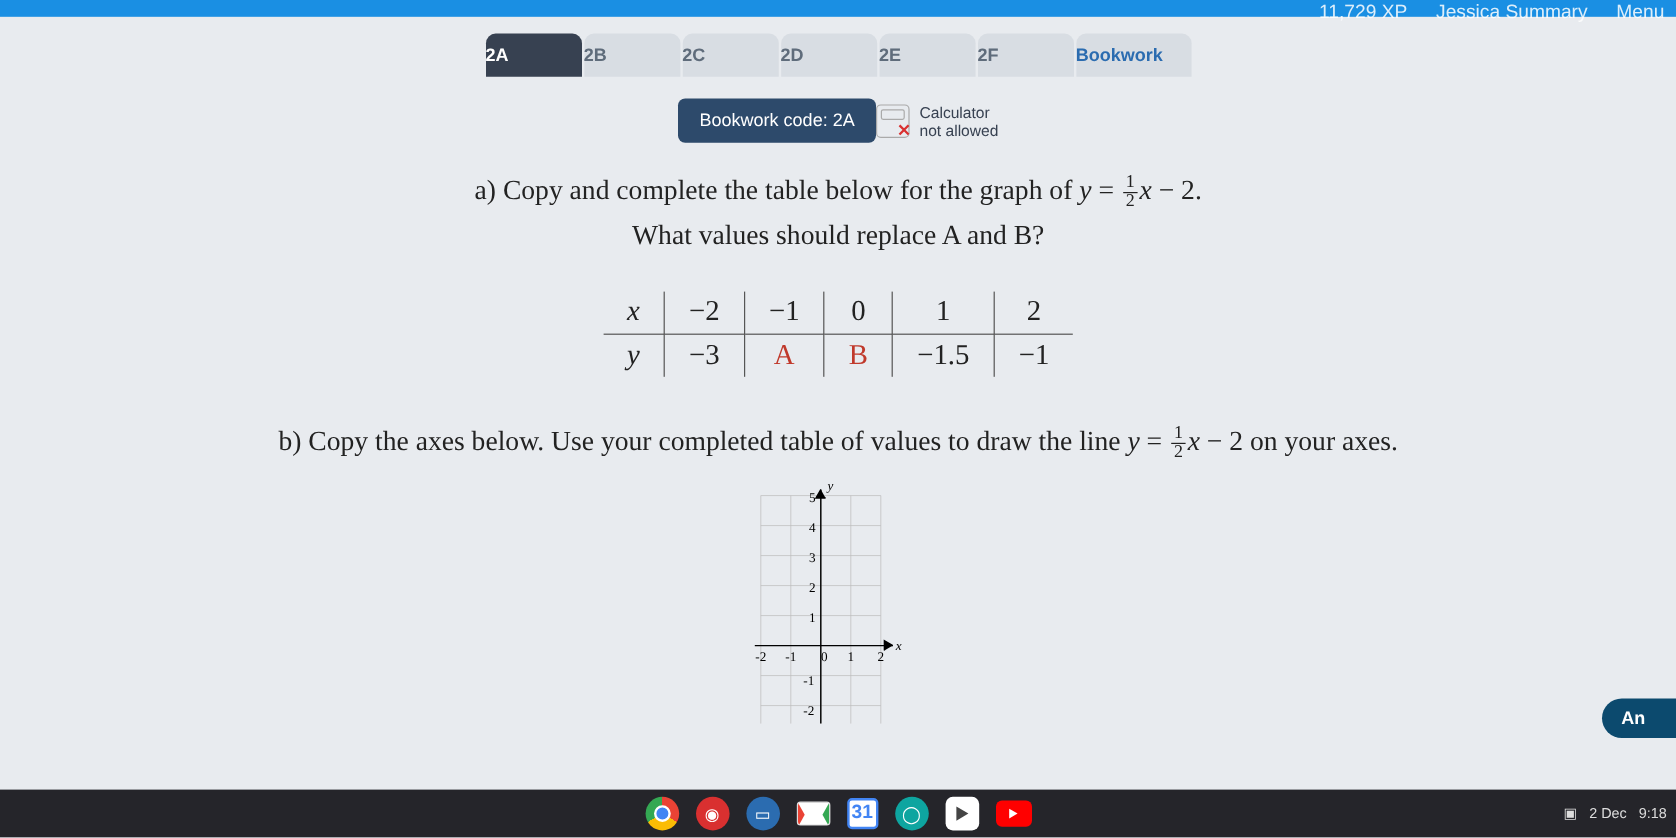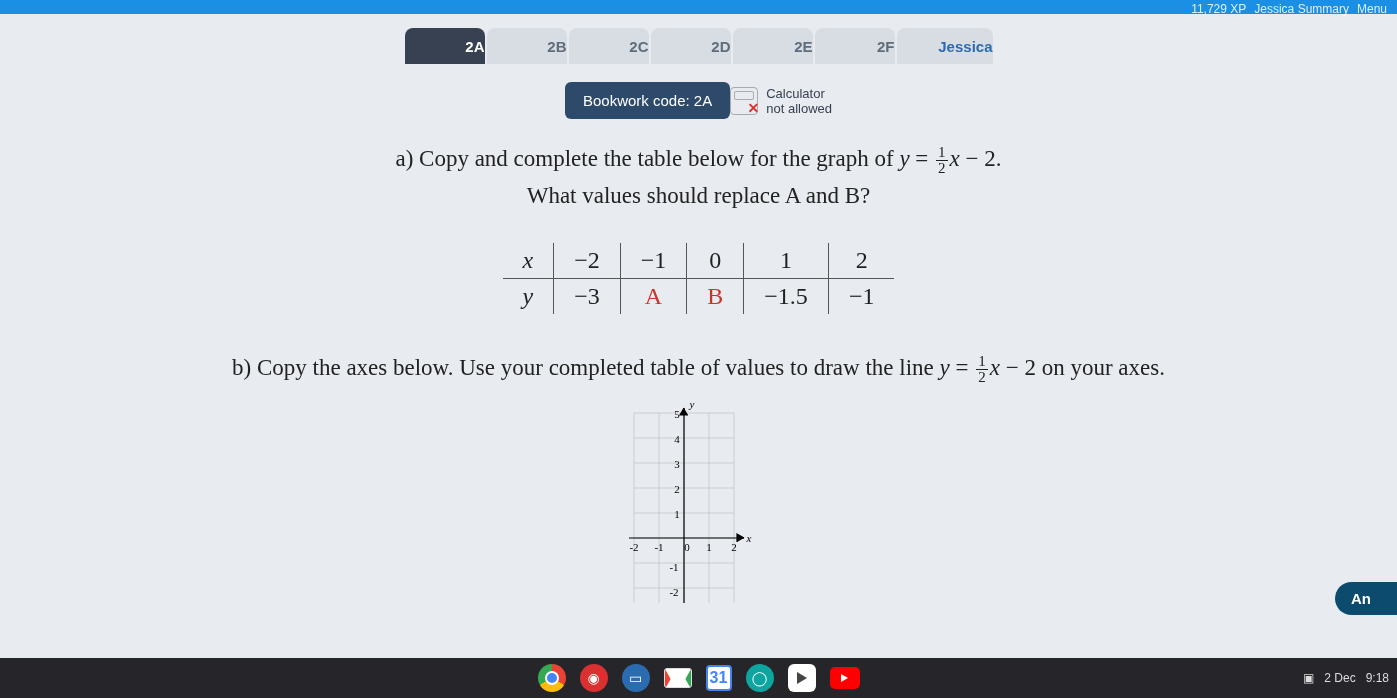--- a/index.html
+++ b/index.html
@@ -1,20 +1,20 @@
 <!DOCTYPE html>
 <html><head>
 <meta charset="utf-8">
 <style>
   * { box-sizing: border-box; margin: 0; padding: 0; }
   body { font-family: Arial, sans-serif; background:#e8ebef; width:1397px; height:698px; overflow:hidden; position:relative; }
   .topbar { background:#1a8fe3; height:14px; width:100%; position:relative; }
-  .userbar { position:absolute; top:0; right:0; color:#fff; font-size:12px; padding:2px 10px; display:flex; gap:8px; align-items:center; opacity:0.85;}
+  .userbar { position:absolute; top:0; right:0; color:#fff; font-size:16px; padding:2px 10px; display:flex; gap:24px; align-items:center; opacity:0.85;}
   .tabs { display:flex; justify-content:center; margin-top:14px; gap:0; }
-  .tab { width:80px; height:36px; background:#d8dde3; color:#5f6c7b; display:flex; align-items:center; justify-content:flex-end; font-size:15px; font-weight:600; border-radius:8px 8px 0 0; margin:0 1px; }
+  .tab { width:80px; height:36px; background:#d8dde3; color:#5f6c7b; display:flex; align-items:center; justify-content:flex-start; font-size:15px; font-weight:600; border-radius:8px 8px 0 0; margin:0 1px; }
   .tab.active { background:#374151; color:#fff; }
   .tab.summary { width:96px; color:#2b6cb0; }
   .meta-row { display:flex; justify-content:center; align-items:center; margin-top:18px; }
   .bookwork { background:#2d4a6b; color:#fff; padding:10px 18px; border-radius:6px; font-size:15px; }
   .calc { display:flex; align-items:center; gap:8px; color:#374151; font-size:13px; }
   .calc-icon { width:28px; height:28px; border:1.5px solid #aaa; border-radius:4px; position:relative; }
   .calc-icon::before { content:''; position:absolute; top:3px; left:3px; right:3px; height:7px; border:1px solid #aaa; border-radius:2px; }
   .calc-icon::after { content:'✕'; position:absolute; bottom:-2px; right:-2px; color:#d93030; font-size:14px; font-weight:bold; }
   .content { text-align:center; margin-top:22px; color:#222; }
   .qtext { font-size:23px; line-height:1.6; font-family:Georgia, 'Times New Roman', serif; }
@@ -76,21 +76,21 @@
   <div class="tab">
       <span>2D</span>
     </div>
   <div class="tab">
       <span>2E</span>
     </div>
   <div class="tab">
       <span>2F</span>
     </div>
   <div class="tab summary">
-      <span>Jessica</span>
+      <span>Bookwork</span>
     </div>
 </div>
 
 <div class="meta-row">
   <div class="bookwork"><span>Bookwork code: 2A</span></div>
   <div class="calc">
     <div class="calc-icon"></div>
     <div>
       <div>Calculator</div>
       <div>not allowed</div>

